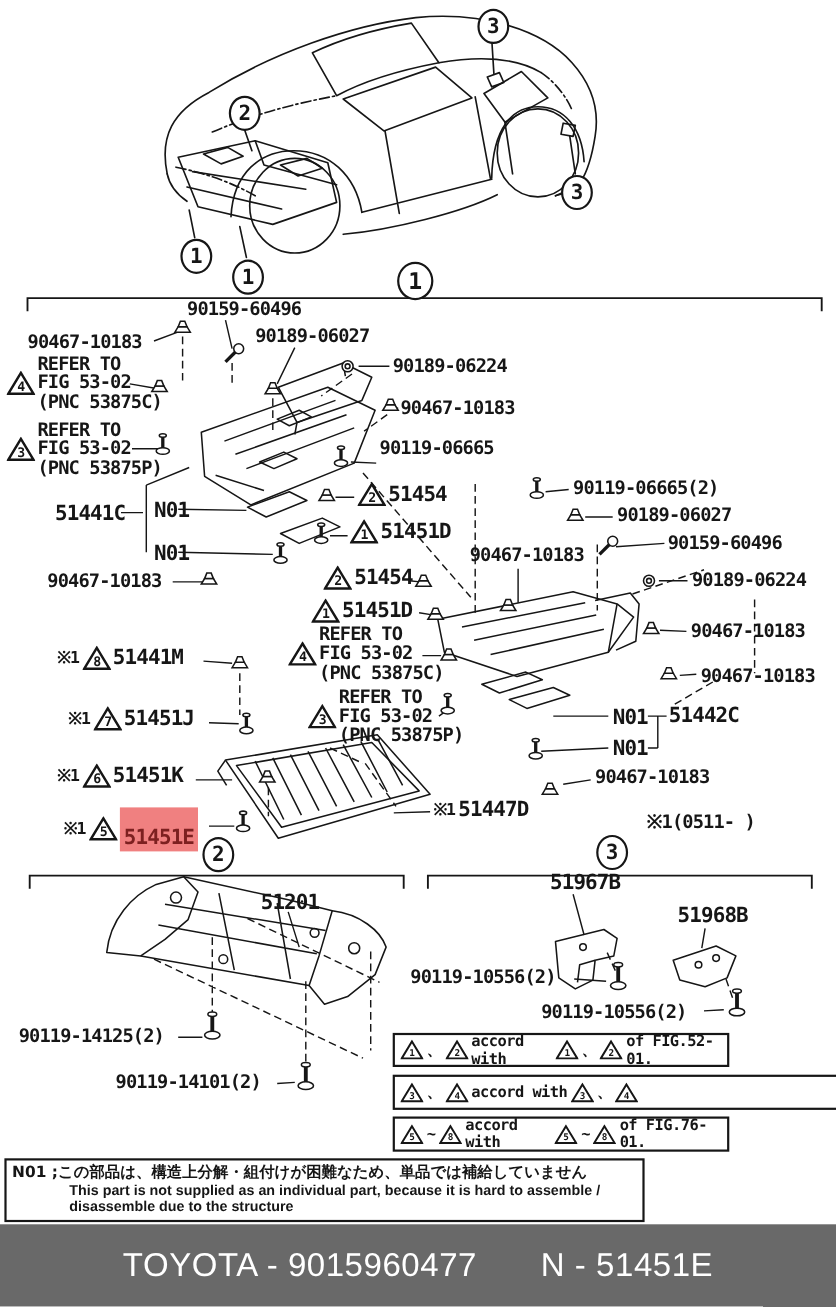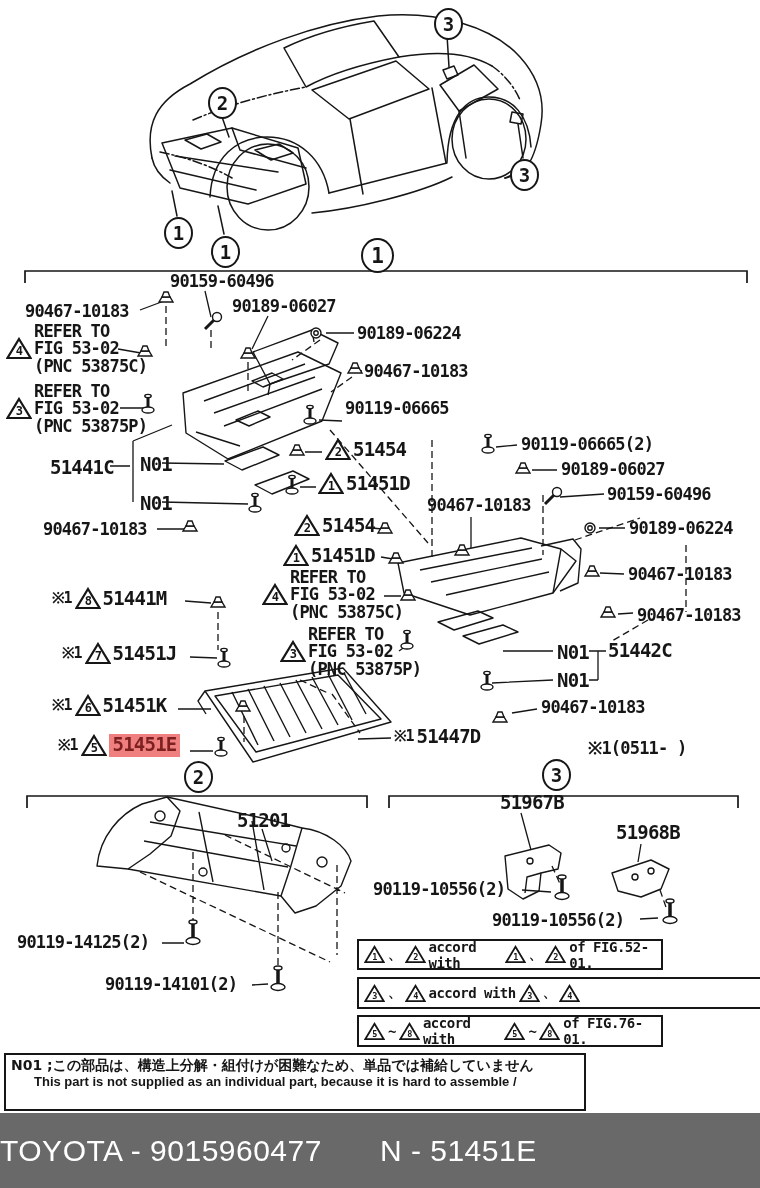--- a/index.html
+++ b/index.html
@@ -9,35 +9,35 @@
   .lbl{position:absolute;font:700 17px "DejaVu Sans Mono",monospace;letter-spacing:-0.8px;
        color:#161616;white-space:nowrap;line-height:1.03;}
   .big{font-size:19px;}
   .row{display:flex;align-items:center;gap:2px;}
   .refer{line-height:1.02;}
   .tri{flex:0 0 auto;display:inline-block;vertical-align:middle;}
   .tri path{fill:#fff;stroke:#161616;stroke-width:2.2;stroke-linejoin:miter;}
   .tri text{font:700 12px "DejaVu Sans Mono",monospace;fill:#161616;text-anchor:middle;}
   .tri-sm text{font-size:10.5px;}
   .star{font-size:15px;letter-spacing:-1px;margin-right:1px;}
-  .hl{background:#f08080;color:#7d2020;padding:1px 4px 2px 4px;}
+  .hl{background:#f08080;color:#7d2020;padding:18px 4px 2px 4px;}
   .circ{position:absolute;width:25px;height:28px;border:2.6px solid #161616;border-radius:50%;
         display:flex;align-items:center;justify-content:center;background:#fff;
         font:700 19px "DejaVu Sans Mono",monospace;}
   .circ.bigc{width:29px;height:31px;font-size:21px;}
   .legend-box{position:absolute;border:2.8px solid #161616;background:#fff;display:flex;
         align-items:center;padding:0 5px;gap:3px;font:700 14px "DejaVu Sans Mono",monospace;
         letter-spacing:-0.5px;}
   .note-box{position:absolute;left:4px;top:1053px;width:568px;height:50px;
         border:2.6px solid #161616;background:#fff;padding:2px 5px;}
   .note-jp{font:700 14px "DejaVu Sans",sans-serif;letter-spacing:0px;white-space:nowrap;}
-  .note-en{font:700 13px "Liberation Sans",sans-serif;margin-left:23px;line-height:1.12;}
+  .note-en{font:700 13px "Liberation Sans",sans-serif;margin-left:52px;line-height:1.12;}
   .docnum{position:absolute;left:694px;top:1095px;font:700 13px "DejaVu Sans Mono",monospace;margin-top:40px;}
   #footer{position:absolute;left:0;top:1113px;width:760px;height:75px;background:#696969;
-        display:flex;align-items:center;justify-content:flex-start;gap:58px;}
+        display:flex;align-items:center;justify-content:center;gap:58px;}
   #footer span{font:400 30px "Liberation Sans",sans-serif;color:#ffffff;letter-spacing:0.5px;}
 </style>
 </head>
 <body>
 
 <div id="page">
 
 <svg id="art" width="760" height="1188" viewBox="0 0 760 1188">
   <defs>
     <g id="clip">
@@ -421,20 +421,21 @@
   <svg class="tri tri-sm" viewBox="0 0 26 23" width="21" height="19">
         <path d="M13 2 L24.5 21 H1.5 Z"></path>
         <text x="13" y="18">8</text>
       </svg>
   <span>of FIG.76-01.</span>
 </div>
 
 <div class="note-box">
   <div class="note-jp">N01 ;この部品は、構造上分解・組付けが困難なため、単品では補給していません</div>
   <div class="note-en">This part is not supplied as an individual part, because it is hard to assemble /</div>
+  <div class="note-en">disassemble due to the structure</div>
 </div>
 
 <div class="docnum">510951J</div>
 
 <div id="footer">
   <span>TOYOTA - 9015960477</span>
   <span>N - 51451E</span>
 </div>
 
 </div>

